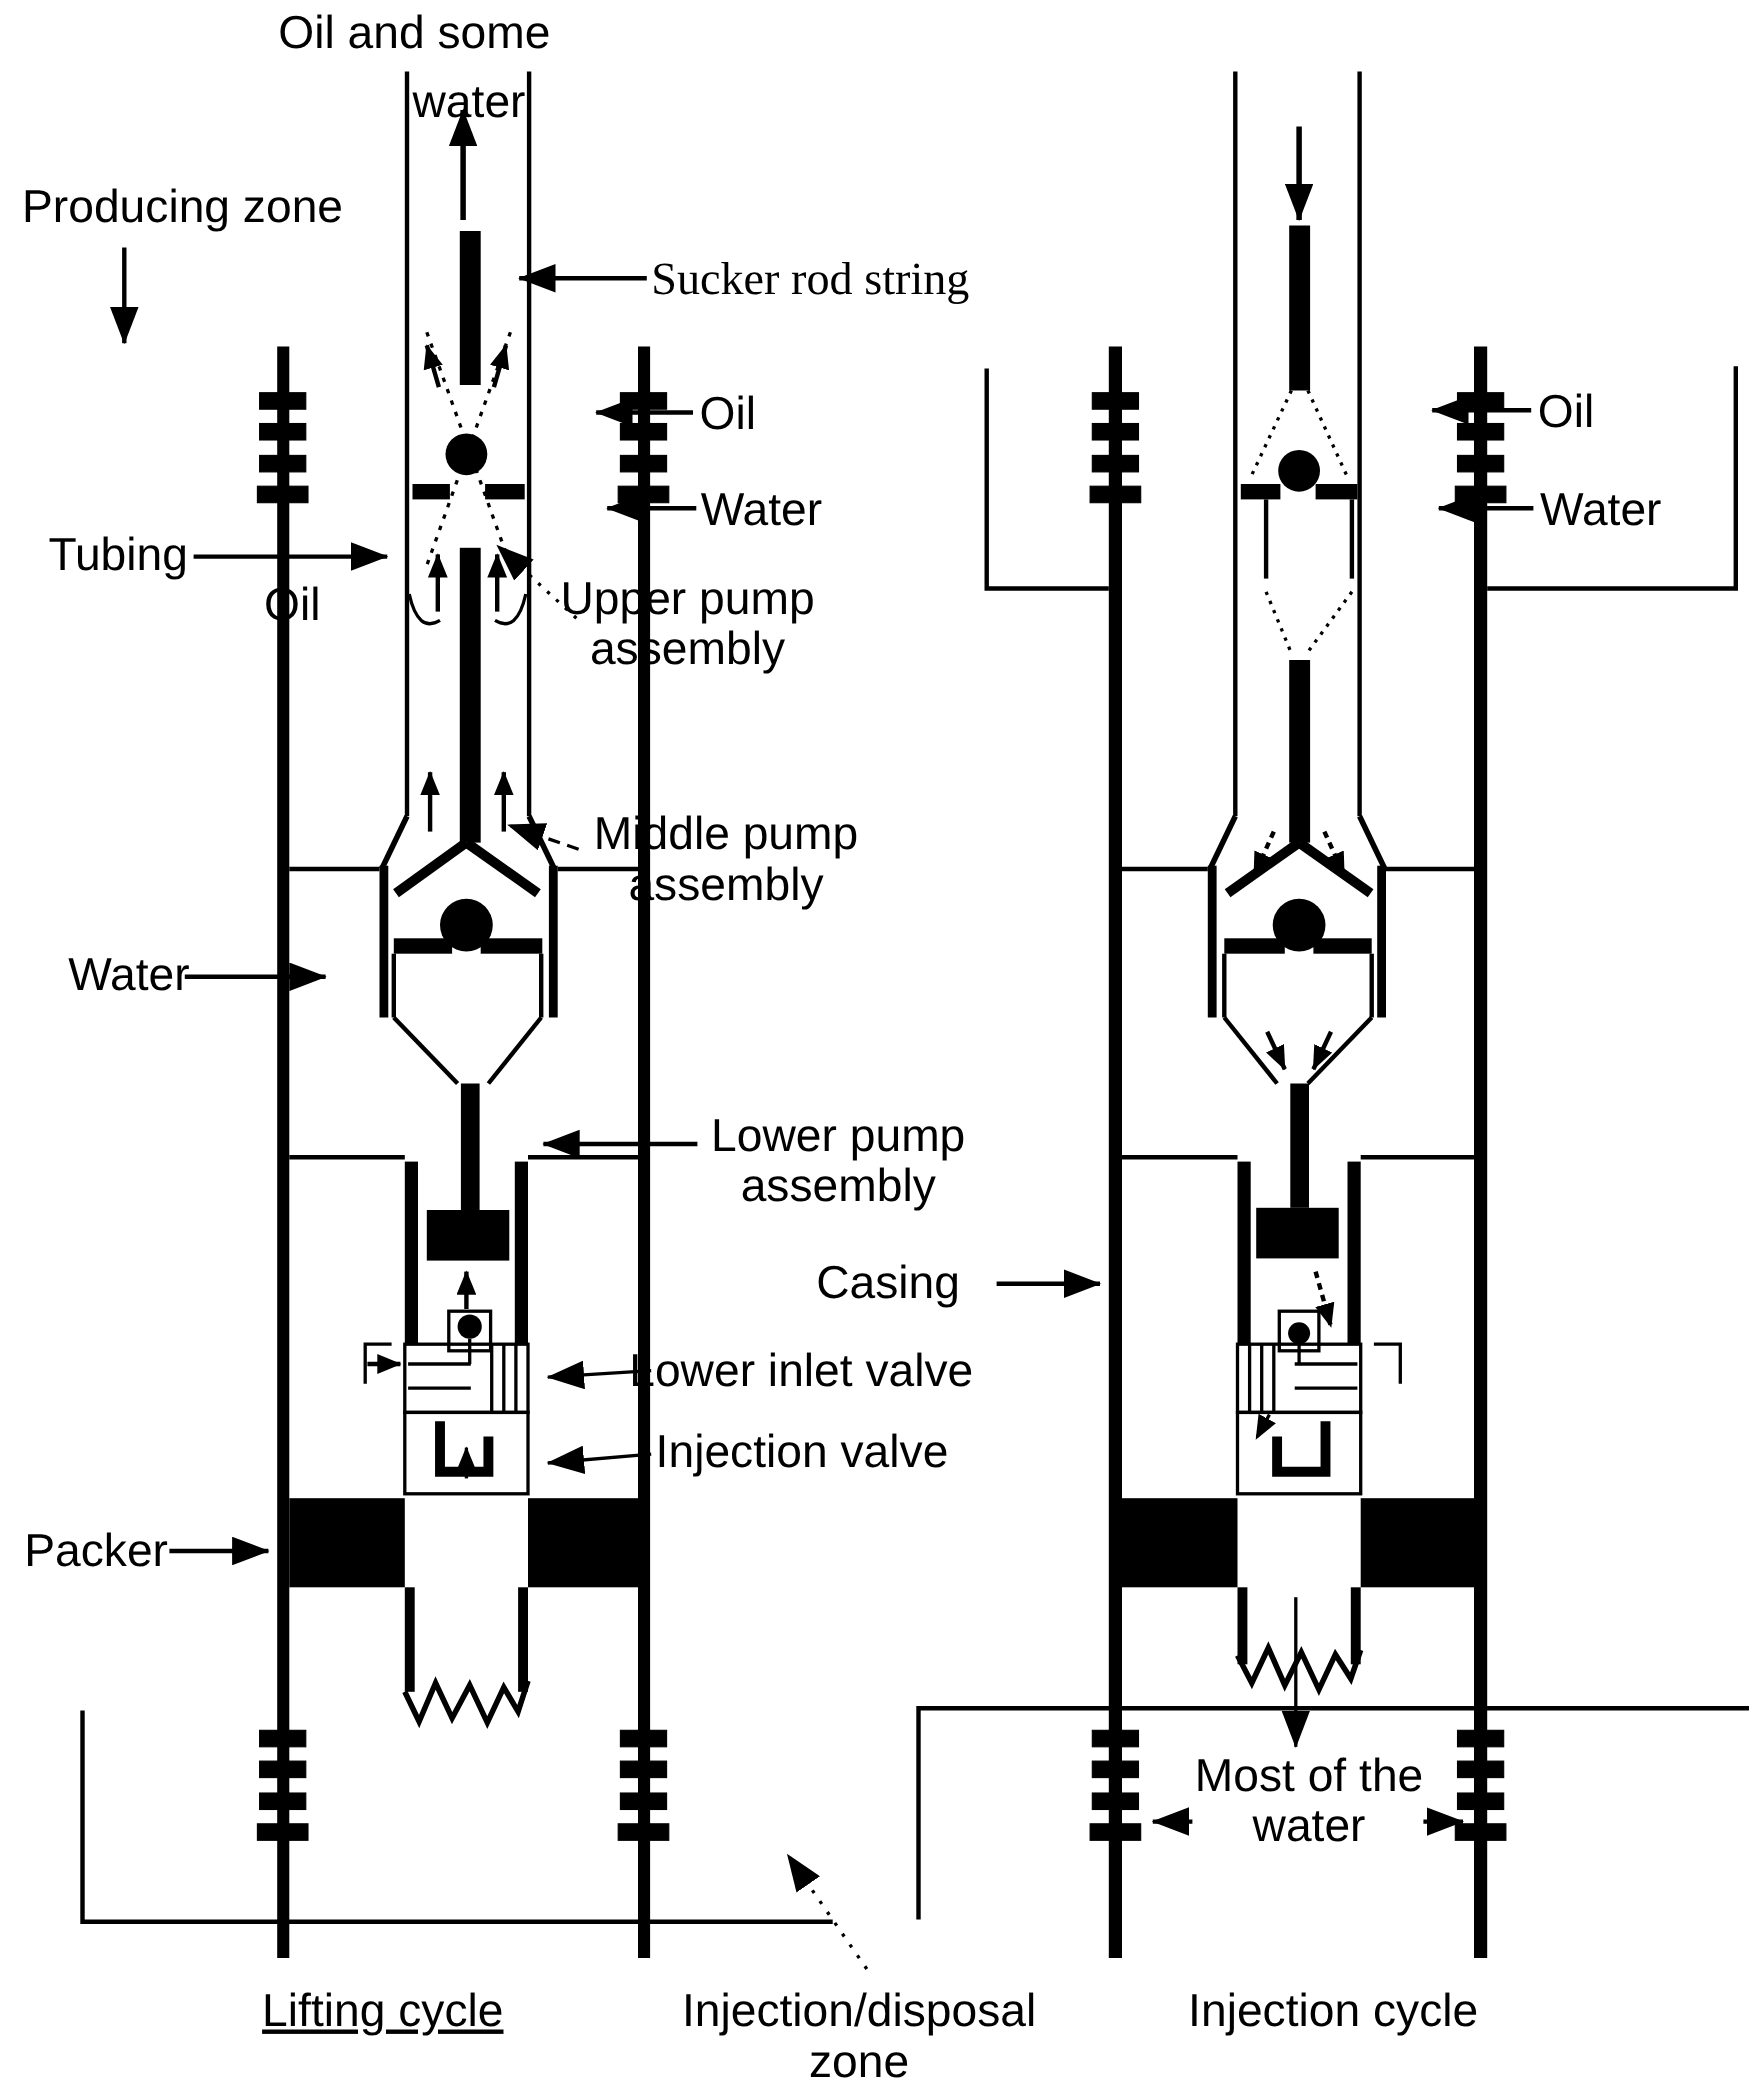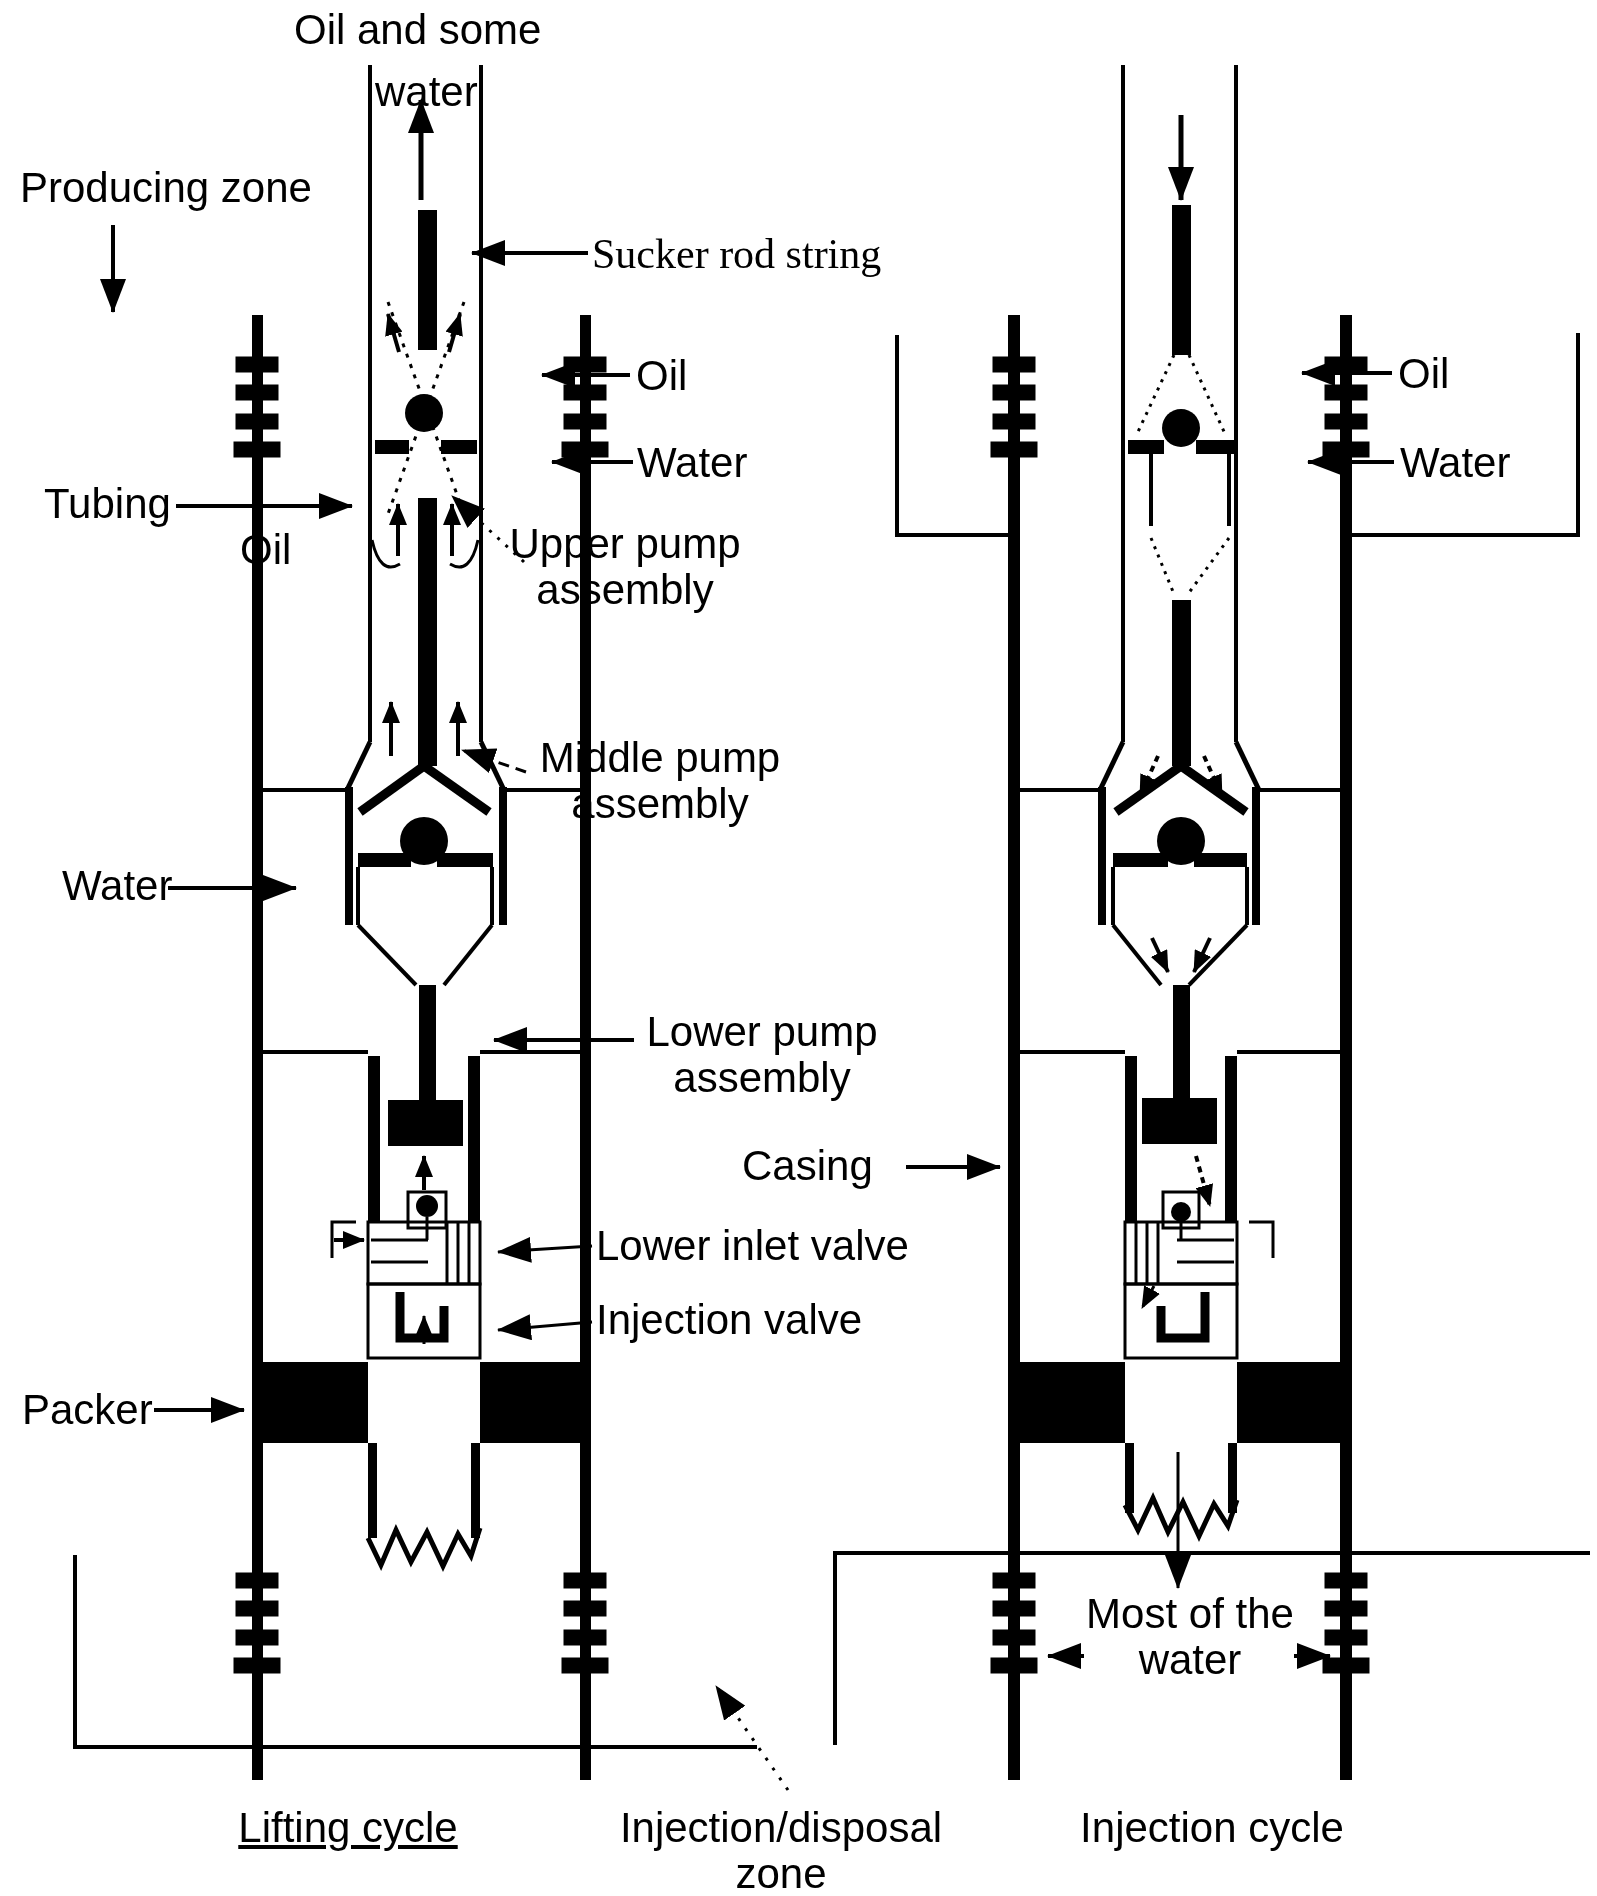--- a/index.html
+++ b/index.html
@@ -271,37 +271,37 @@
     <line x1="906" y1="1167" x2="1000" y2="1167" stroke-width="4" marker-end="url(#ahL)"></line>
     <line x1="592" y1="1246" x2="498" y2="1252" stroke-width="3" marker-end="url(#ahL)"></line>
     <line x1="592" y1="1322" x2="498" y2="1330" stroke-width="3" marker-end="url(#ahL)"></line>
     <line x1="154" y1="1410" x2="244" y2="1410" stroke-width="4" marker-end="url(#ahL)"></line>
     <line x1="788" y1="1790" x2="716" y2="1686" stroke-width="3" stroke-dasharray="3 9" marker-end="url(#ahL)"></line>
     <line x1="1392" y1="373" x2="1302" y2="373" stroke-width="4" marker-end="url(#ahL)"></line>
     <line x1="1394" y1="462" x2="1308" y2="462" stroke-width="4" marker-end="url(#ahL)"></line>
   </g>
 </svg>
 
-<div class="lbl" style="left:253px;top:8px;margin-left:41px;">Oil and some</div>
+<div class="lbl" style="left:253px;top:8px;">Oil and some</div>
 <div class="lbl" style="left:375px;top:70px;">water</div>
 <div class="lbl" style="left:20px;top:166px;">Producing zone</div>
 <div class="lbl" style="left:592px;top:233px;font-family:Liberation Serif, serif;">Sucker rod string</div>
 <div class="lbl" style="left:636px;top:354px;">Oil</div>
 <div class="lbl" style="left:637px;top:441px;">Water</div>
 <div class="lbl" style="left:44px;top:482px;">Tubing</div>
 <div class="lbl" style="left:240px;top:528px;">Oil</div>
 <div class="lbl ctr" style="left:625px;top:522px;">Upper pump</div>
 <div class="lbl ctr" style="left:625px;top:568px;">assembly</div>
 <div class="lbl ctr" style="left:660px;top:736px;">Middle pump</div>
 <div class="lbl ctr" style="left:660px;top:782px;">assembly</div>
 <div class="lbl" style="left:62px;top:864px;">Water</div>
 <div class="lbl ctr" style="left:762px;top:1010px;text-align:right;">Lower pump</div>
 <div class="lbl ctr" style="left:762px;top:1056px;">assembly</div>
 <div class="lbl" style="left:742px;top:1144px;">Casing</div>
-<div class="lbl" style="left:596px;top:1224px;text-align:right;">Lower inlet valve</div>
+<div class="lbl" style="left:572px;top:1224px;text-align:right;">Lower inlet valve</div>
 <div class="lbl" style="left:596px;top:1298px;">Injection valve</div>
 <div class="lbl" style="left:22px;top:1388px;">Packer</div>
 <div class="lbl" style="left:1398px;top:352px;">Oil</div>
 <div class="lbl" style="left:1400px;top:441px;">Water</div>
 <div class="lbl ctr" style="left:1190px;top:1592px;">Most of the</div>
 <div class="lbl ctr" style="left:1190px;top:1638px;">water</div>
 <div class="lbl ctr" style="left:348px;top:1806px;text-decoration:underline;">Lifting cycle</div>
 <div class="lbl ctr" style="left:781px;top:1806px;">Injection/disposal</div>
 <div class="lbl ctr" style="left:781px;top:1852px;">zone</div>
 <div class="lbl ctr" style="left:1212px;top:1806px;">Injection cycle</div>

